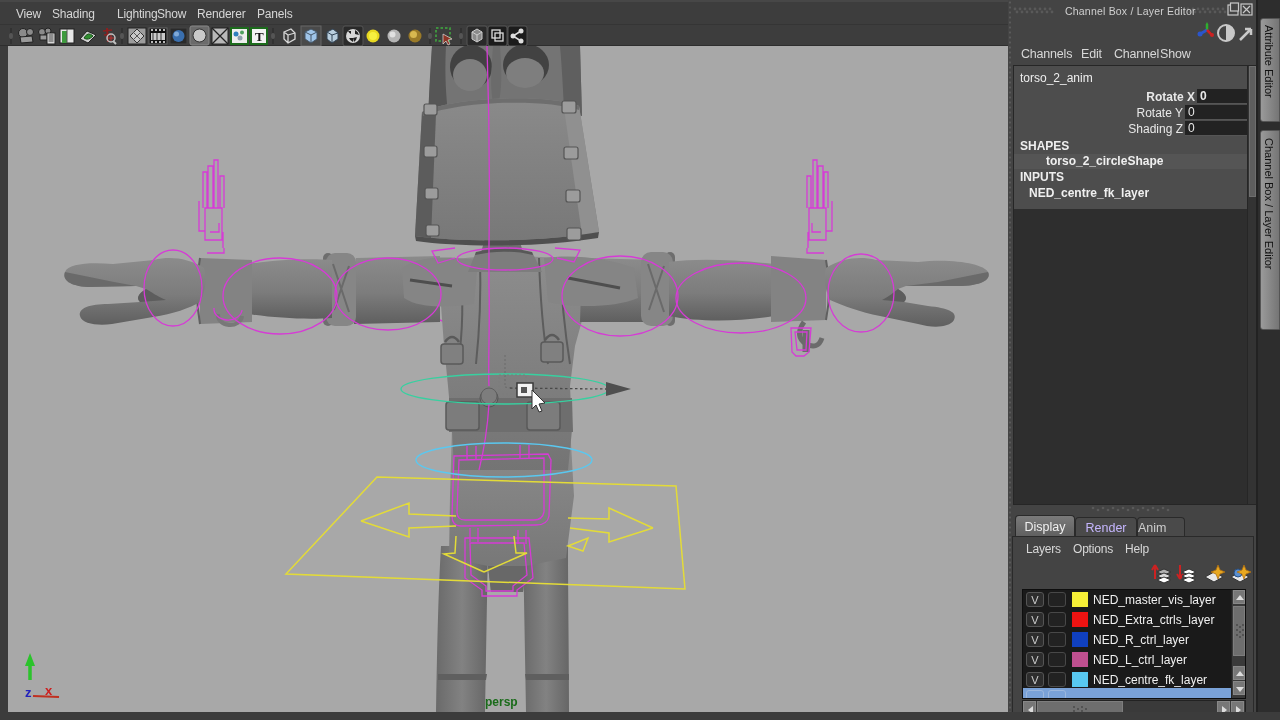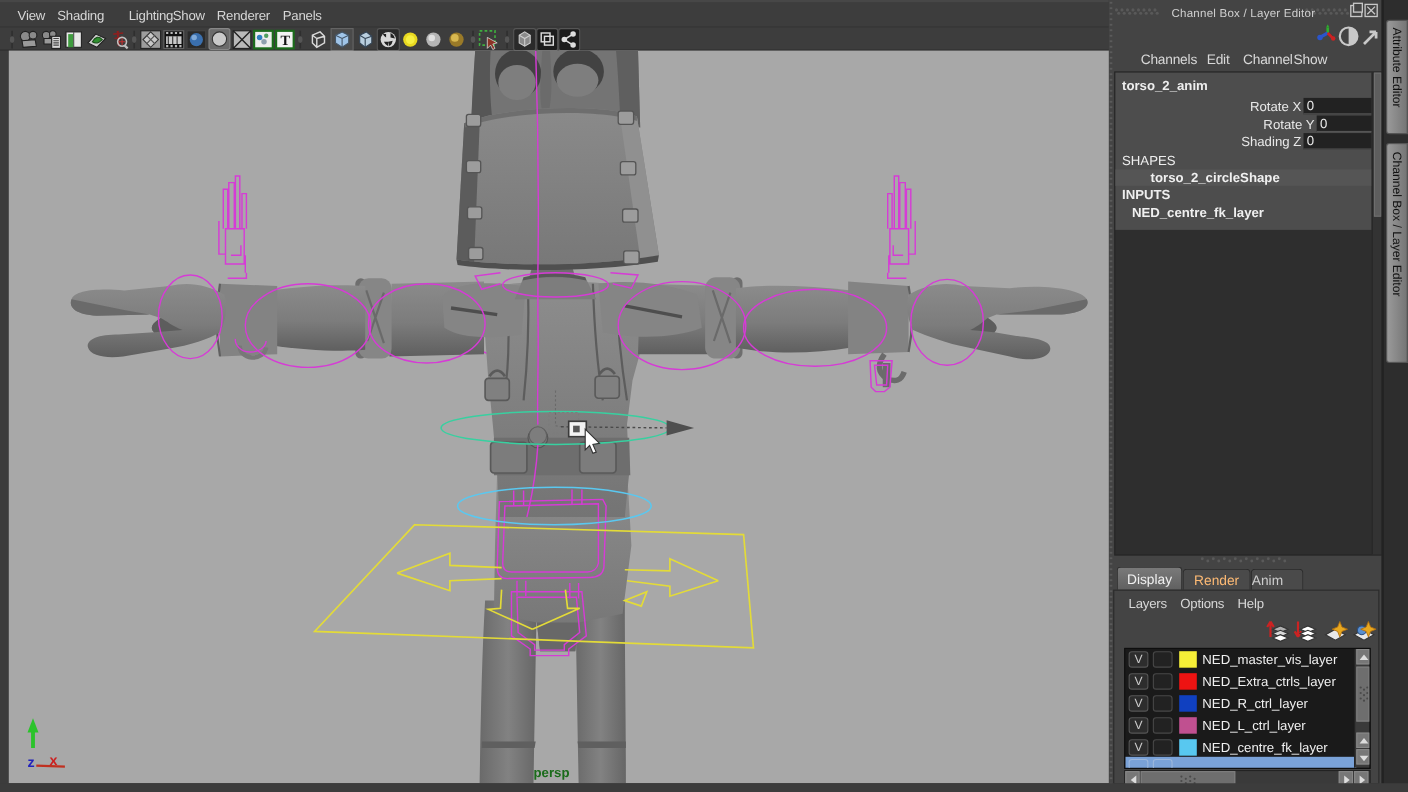--- a/index.html
+++ b/index.html
@@ -432,44 +432,44 @@
       <g transform="translate(208,2)">
         <circle cx="10" cy="9" r="8" fill="none" stroke="#c9c9c9" stroke-width="2"></circle>
         <path d="M10,1 a8,8 0 0 1 0,16 Z" fill="#c9c9c9"></path>
       </g>
       <g transform="translate(230,2)">
         <path d="M2,16 L13,5 M13,5 L7,5 M13,5 L13,11" stroke="#c9c9c9" stroke-width="2.5" fill="none"></path>
       </g>
     </svg>
   </div>
 
-  <div class="abs" style="left:16px;top:46px;width:248px;height:18px;color:#d8d8d8;font-size:12.5px;letter-spacing:-0.2px;">
+  <div class="abs" style="left:0;top:46px;width:248px;height:18px;color:#d8d8d8;font-size:12.5px;letter-spacing:-0.2px;">
     <span class="abs" style="left:13px;top:1px;">Channels</span>
     <span class="abs" style="left:73px;top:1px;">Edit</span>
     <span class="abs" style="left:106px;top:1px;">Channel</span>
     <span class="abs" style="left:152px;top:1px;">Show</span>
   </div>
 
   <div class="abs" style="left:5px;top:65px;width:244px;height:440px;background:#2e2e2e;border:1px solid #262626;box-sizing:border-box;">
 
     <div class="abs" style="left:0;top:0;width:233px;height:143px;background:#4d4d4d;"></div>
-    <div class="abs" style="left:6px;top:5px;color:#eee;font-size:12px;font-weight:bold;">torso_2_anim</div>
-    <div class="abs" style="left:0;top:23px;width:233px;height:16px;">
+    <div class="abs" style="left:6px;top:5px;color:#eee;font-size:12px;font-weight:normal;">torso_2_anim</div>
+    <div class="abs" style="left:12px;top:23px;width:233px;height:16px;font-weight:bold;">
       <span class="abs" style="right:64px;top:1px;color:#e8e8e8;font-size:12px;">Rotate X</span>
       <div class="abs" style="left:171px;top:0px;width:62px;height:15px;background:#222;border-bottom:1px solid #555;color:#e8e8e8;font-size:12px;padding-left:3px;box-sizing:border-box;">0</div>
     </div>
-    <div class="abs" style="left:12px;top:39px;width:233px;height:16px;">
+    <div class="abs" style="left:0;top:39px;width:233px;height:16px;">
       <span class="abs" style="right:64px;top:1px;color:#e8e8e8;font-size:12px;">Rotate Y</span>
       <div class="abs" style="left:171px;top:0px;width:62px;height:15px;background:#222;border-bottom:1px solid #555;color:#e8e8e8;font-size:12px;padding-left:3px;box-sizing:border-box;">0</div>
     </div>
     <div class="abs" style="left:0;top:55px;width:233px;height:16px;">
       <span class="abs" style="right:64px;top:1px;color:#e8e8e8;font-size:12px;">Shading Z</span>
       <div class="abs" style="left:171px;top:0px;width:62px;height:15px;background:#222;border-bottom:1px solid #555;color:#e8e8e8;font-size:12px;padding-left:3px;box-sizing:border-box;">0</div>
     </div>
-    <div class="abs" style="left:6px;top:73px;color:#eee;font-size:12px;font-weight:normal;">SHAPES</div>
+    <div class="abs" style="left:6px;top:73px;color:#eee;font-size:12px;font-weight:bold;">SHAPES</div>
     <div class="abs" style="left:0;top:88px;width:233px;height:15px;background:#555555;color:#f0f0f0;font-size:12px;font-weight:bold;padding-left:32px;box-sizing:border-box;">torso_2_circleShape</div>
     <div class="abs" style="left:6px;top:104px;color:#eee;font-size:12px;font-weight:bold;">INPUTS</div>
     <div class="abs" style="left:15px;top:120px;color:#f0f0f0;font-size:12px;font-weight:bold;">NED_centre_fk_layer</div>
 
     <div class="abs" style="right:0;top:0;width:9px;height:438px;background:#333;border-left:1px solid #262626;box-sizing:border-box;">
       <div class="abs" style="left:1px;top:0;width:7px;height:131px;background:#5e5e5e;border:1px solid #6e6e6e;box-sizing:border-box;"></div>
     </div>
   </div>
 
   <div class="abs" style="left:0;top:505px;width:248px;height:210px;">
@@ -488,21 +488,21 @@
           <ellipse cx="135" cy="3" rx="1.3" ry="1.3"></ellipse>
           <ellipse cx="140" cy="5" rx="1.3" ry="1.3"></ellipse>
           <ellipse cx="145" cy="3" rx="1.3" ry="1.3"></ellipse>
           <ellipse cx="150" cy="5" rx="1.3" ry="1.3"></ellipse>
           <ellipse cx="155" cy="3" rx="1.3" ry="1.3"></ellipse>
           <ellipse cx="160" cy="5" rx="1.3" ry="1.3"></ellipse>
     </g>
       </svg>
 
     <div class="abs" style="left:7px;top:10px;width:60px;height:22px;background:linear-gradient(#7a7a7a,#5f5f5f);border:1px solid #2a2a2a;border-bottom:none;border-radius:4px 4px 0 0;color:#f0f0f0;font-size:12.5px;text-align:center;line-height:22px;box-sizing:border-box;">Display</div>
-    <div class="abs" style="left:67px;top:12px;width:62px;height:20px;background:#4a4a4a;border:1px solid #2a2a2a;border-bottom:none;border-radius:4px 4px 0 0;color:#fdba74;font-size:12.5px;text-align:center;line-height:20px;box-sizing:border-box;">Render</div>
+    <div class="abs" style="left:67px;top:12px;width:62px;height:20px;background:#4a4a4a;border:1px solid #2a2a2a;border-bottom:none;border-radius:4px 4px 0 0;color:#c4b5fd;font-size:12.5px;text-align:center;line-height:20px;box-sizing:border-box;">Render</div>
     <div class="abs" style="left:129px;top:12px;width:48px;height:20px;background:#4a4a4a;border:1px solid #2a2a2a;border-bottom:none;border-radius:4px 4px 0 0;color:#ccc;font-size:12.5px;text-align:left;line-height:20px;box-sizing:border-box;">Anim</div>
 
     <div class="abs" style="left:4px;top:31px;width:242px;height:177px;background:#444;border:1px solid #2a2a2a;box-sizing:border-box;">
       <span class="abs" style="left:13px;top:5px;color:#d8d8d8;font-size:12px;letter-spacing:-0.2px;">Layers</span>
       <span class="abs" style="left:60px;top:5px;color:#d8d8d8;font-size:12px;letter-spacing:-0.2px;">Options</span>
       <span class="abs" style="left:112px;top:5px;color:#d8d8d8;font-size:12px;letter-spacing:-0.2px;">Help</span>
 
       <svg width="242" height="26" style="position:absolute;left:0;top:24px;">
         <g transform="translate(138,3)">
           <path d="M2,0 L2,14 M2,0 L-1,5 M2,0 L5,5" stroke="#cc2222" stroke-width="2" fill="none" transform="translate(2,1)"></path>

